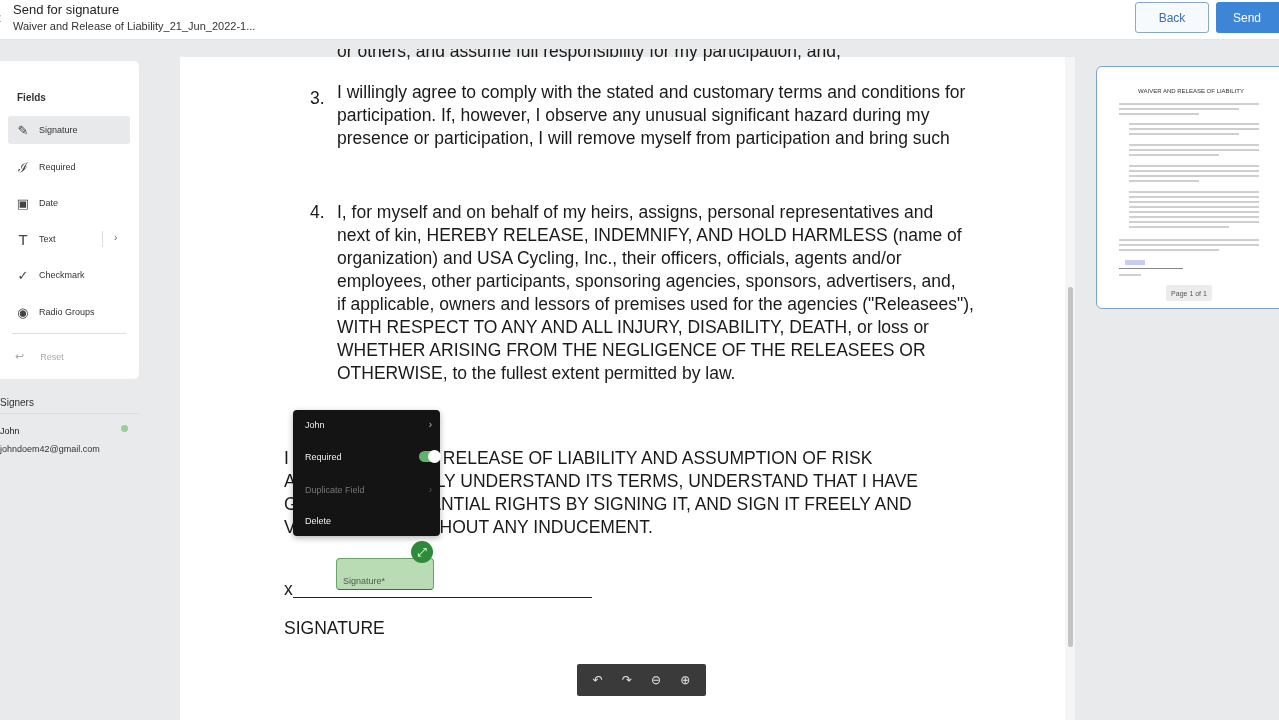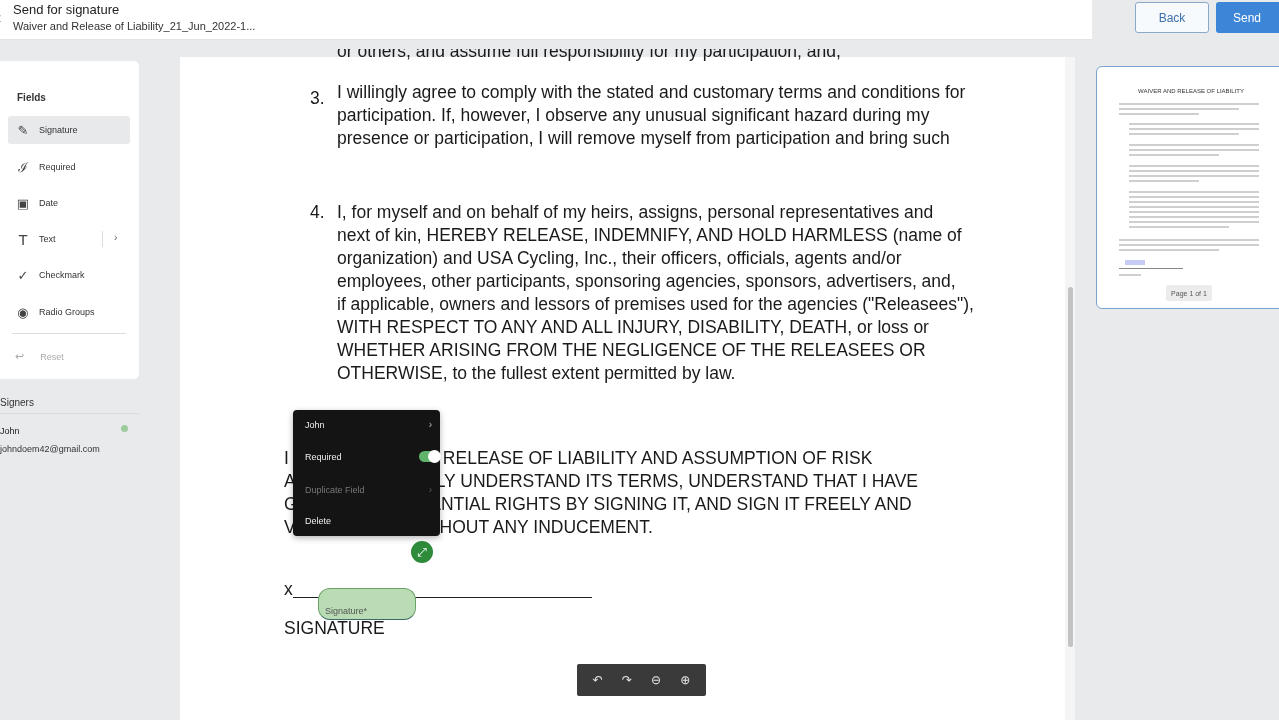--- a/index.html
+++ b/index.html
@@ -1,19 +1,19 @@
 <!DOCTYPE html>
 <html><head>
 <meta charset="utf-8">
 <style>
   * { box-sizing: border-box; margin: 0; padding: 0; }
   html, body { width: 1279px; height: 720px; overflow: hidden; }
   body { font-family: "Liberation Sans", sans-serif; background: #e9eaec; position: relative; color: #222; }
 
-  .topbar { position: absolute; left: 0; top: 0; width: 1092px; height: 40px; background: #fff; border-bottom: 1px solid #e3e3e3; }
+  .topbar { position: absolute; left: 0; top: 0; width: 1279px; height: 40px; background: #fff; border-bottom: 1px solid #e3e3e3; }
   .back-chevron { position: absolute; left: -4px; top: 9px; font-size: 16px; color: #333; }
   .title { position: absolute; left: 13px; top: 2px; font-size: 13px; color: #222; }
   .subtitle { position: absolute; left: 13px; top: 20px; font-size: 11px; color: #333; }
   .btn-back { position: absolute; left: 1135px; top: 2px; width: 74px; height: 31px; border: 1px solid #8aa9c9; border-radius: 3px; background: #f6fafd; color: #3b6fa8; font-size: 12px; display: flex; align-items: center; justify-content: center; }
   .btn-send { position: absolute; left: 1216px; top: 2px; width: 70px; height: 31px; border-radius: 3px; background: #3d85d6; color: #fff; font-size: 12px; display: flex; align-items: center; justify-content: center; padding-right: 8px; }
 
   .fields-panel { position: absolute; left: 0; top: 61px; width: 139px; height: 318px; background: #fff; border-radius: 0 5px 5px 0; }
   .fields-heading { position: absolute; left: 17px; top: 31px; font-size: 10px; font-weight: bold; color: #333; }
   .field-item { position: absolute; left: 8px; width: 122px; height: 28px; display: flex; align-items: center; font-size: 9px; color: #333; border-radius: 3px; }
   .field-item.active { background: #e8e9eb; }
@@ -40,21 +40,21 @@
   .item-num { position: absolute; font-size: 17.5px; color: #1a1a1a; }
 
   .ctx-menu { position: absolute; left: 293px; top: 410px; width: 147px; height: 126px; background: #141414; border-radius: 4px; box-shadow: 0 2px 6px rgba(0,0,0,0.3); }
   .ctx-item { position: absolute; left: 12px; font-size: 9px; color: #f0f0f0; }
   .ctx-item.disabled { color: #777; text-align: right; }
   .ctx-chev { position: absolute; right: 8px; font-size: 10px; color: #bbb; }
   .ctx-chev.disabled { color: #555; }
   .toggle { position: absolute; left: 126px; top: 41px; width: 20px; height: 11px; border-radius: 6px; background: #5fb36a; }
   .toggle .knob { position: absolute; right: -2px; top: -1px; width: 13px; height: 13px; border-radius: 50%; background: #fff; }
 
-  .sig-field { position: absolute; left: 318px; top: 558px; width: 98px; height: 32px; background: #b9dcb5; border: 1.5px solid #6aa36a; border-bottom-color: #3b6a6a; border-radius: 12px; margin-top: 30px; }
+  .sig-field { position: absolute; left: 336px; top: 558px; width: 98px; height: 32px; background: #b9dcb5; border: 1.5px solid #6aa36a; border-bottom-color: #3b6a6a; border-radius: 4px; }
   .sig-field-label { position: absolute; left: 6px; bottom: 3px; font-size: 9px; color: #555; }
   .resize-handle { position: absolute; left: 411px; top: 541px; width: 22px; height: 22px; border-radius: 50%; background: #2e8b3a; color: #fff; font-size: 12px; display: flex; align-items: center; justify-content: center; }
   .sig-x { position: absolute; left: 284px; top: 579px; font-size: 17.5px; color: #1a1a1a; }
   .sig-line { position: absolute; left: 293px; top: 597px; width: 299px; height: 1px; background: #222; }
   .sig-caption { position: absolute; left: 284px; top: 618px; font-size: 17.5px; color: #1a1a1a; }
 
   .zoom-toolbar { position: absolute; left: 577px; top: 664px; width: 129px; height: 32px; background: #3a3a3a; border-radius: 2px; display: flex; align-items: center; justify-content: space-around; padding: 0 6px; }
   .zoom-toolbar .tb { color: #e6e6e6; font-size: 12px; width: 20px; text-align: center; }
 
   .thumb-card { position: absolute; left: 1096px; top: 66px; width: 190px; height: 243px; background: #fff; border: 1.5px solid #7aa3cf; border-radius: 6px; overflow: hidden; }

